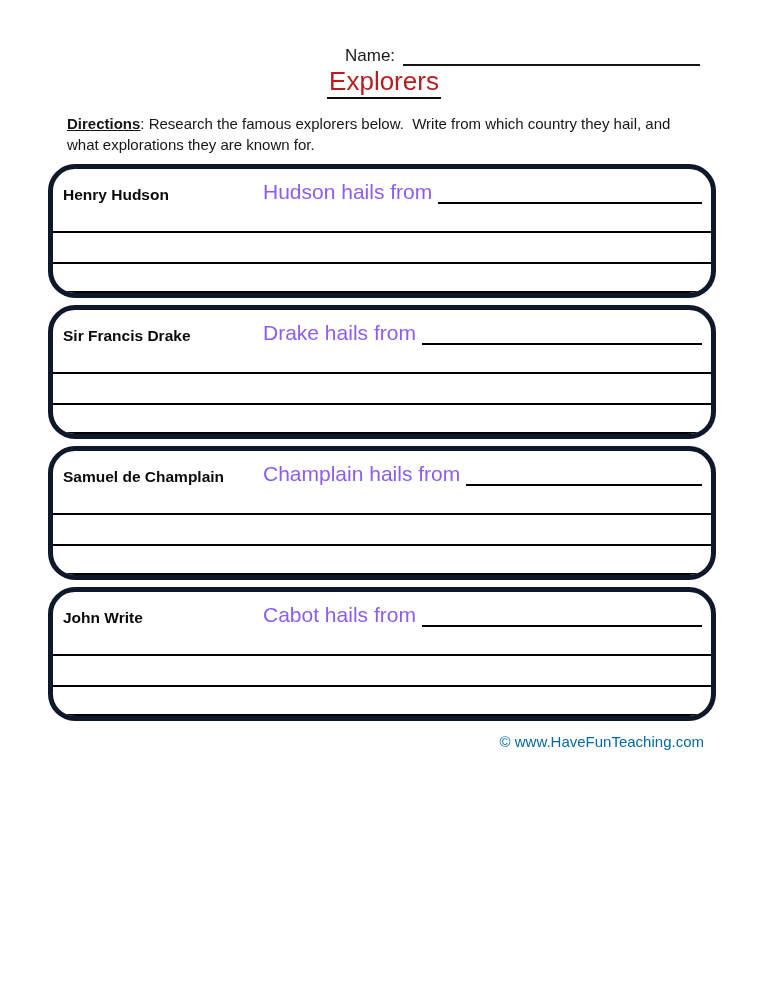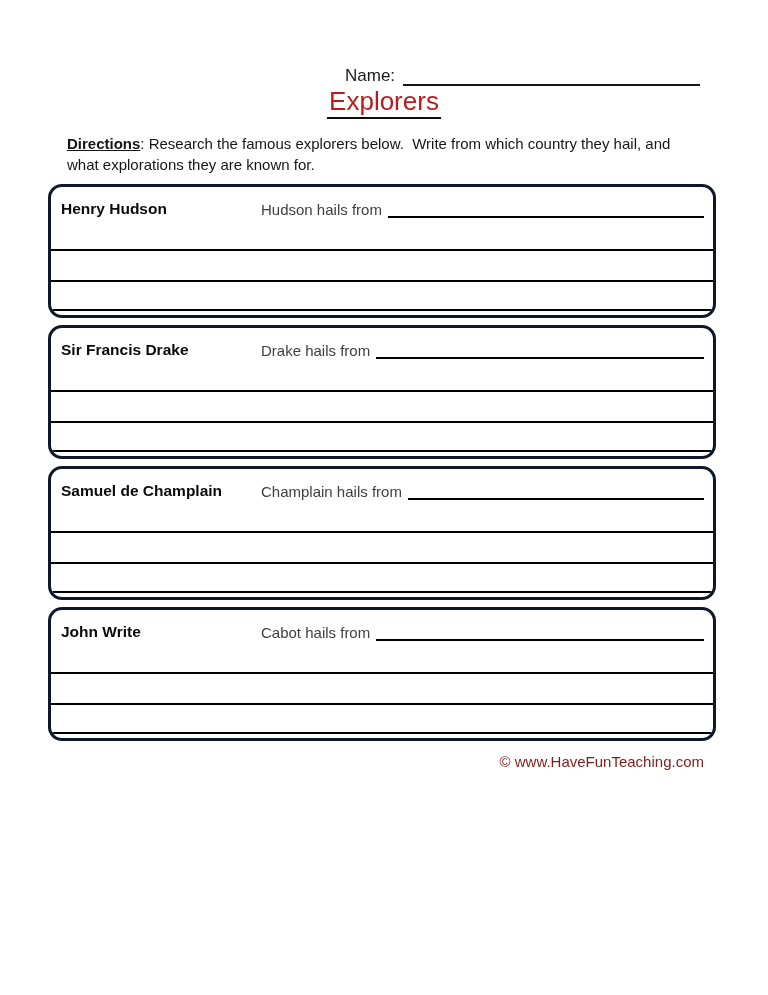--- a/index.html
+++ b/index.html
@@ -12,21 +12,21 @@
   .page {
     width: 768px;
     height: 995px;
     background: #ffffff;
     position: relative;
     overflow: hidden;
   }
 
   
   .name-row {
-    margin: 66px 68px 0 345px;
+    margin: 46px 68px 0 345px;
     display: flex;
     align-items: flex-end;
   }
   .name-label {
     font-size: 17px;
     color: #1a1a1a;
     white-space: nowrap;
   }
   .name-blank {
     flex: 1;
@@ -67,22 +67,22 @@
   }
   .directions-text { white-space: pre-wrap; }
 
   
   .boxes {
     margin: 9px 52px 0 48px;
   }
   .explorer-box {
     position: relative;
     height: 134px;
-    border: 3px solid #0f172a;
-    border-radius: 14px;
+    border: 5px solid #0f172a;
+    border-radius: 27px;
     margin-bottom: 7px;
     background: #ffffff;
     overflow: hidden;
   }
   .box-header {
     position: absolute;
     top: 11px;
     left: 10px;
     right: 9px;
     display: flex;
@@ -90,22 +90,22 @@
   }
   .explorer-name {
     width: 200px;
     flex: 0 0 200px;
     font-size: 15.5px;
     font-weight: bold;
     color: #0a0a0a;
     white-space: nowrap;
   }
   .hails-label {
-    font-size: 15px;
-    color: #404040;
+    font-size: 21px;
+    color: #8b5cf6;
     white-space: nowrap;
   }
   .hails-blank {
     flex: 1;
     height: 20px;
     margin-left: 6px;
     border-bottom: 2.5px solid #000000;
   }
   .rule {
     position: absolute;
@@ -116,21 +116,21 @@
   }
   .rule-1 { top: 62px; }
   .rule-2 { top: 93px; }
   .rule-3 { top: 122px; }
 
   
   .footer {
     margin: 12px 64px 0 0;
     text-align: right;
     font-size: 15px;
-    color: #7f1d1d;
+    color: #0369a1;
   }
 </style>
 </head>
 <body>
 
 <div class="page">
 
   <div class="name-row">
     <span class="name-label">Name:</span>
     <span class="name-blank"></span>

